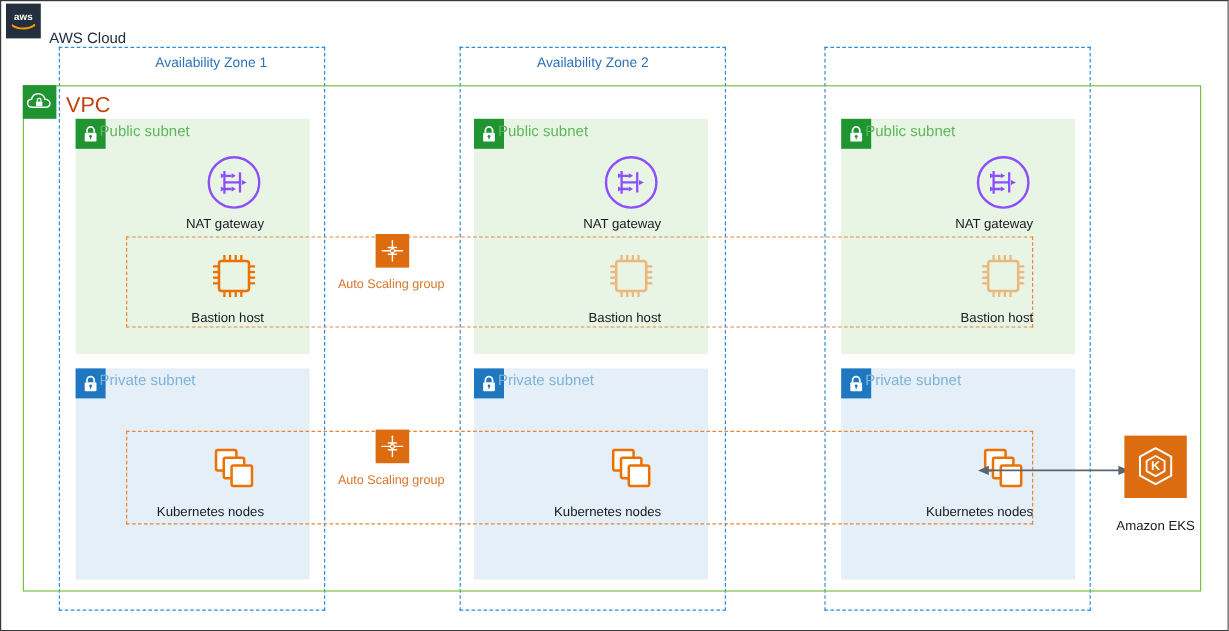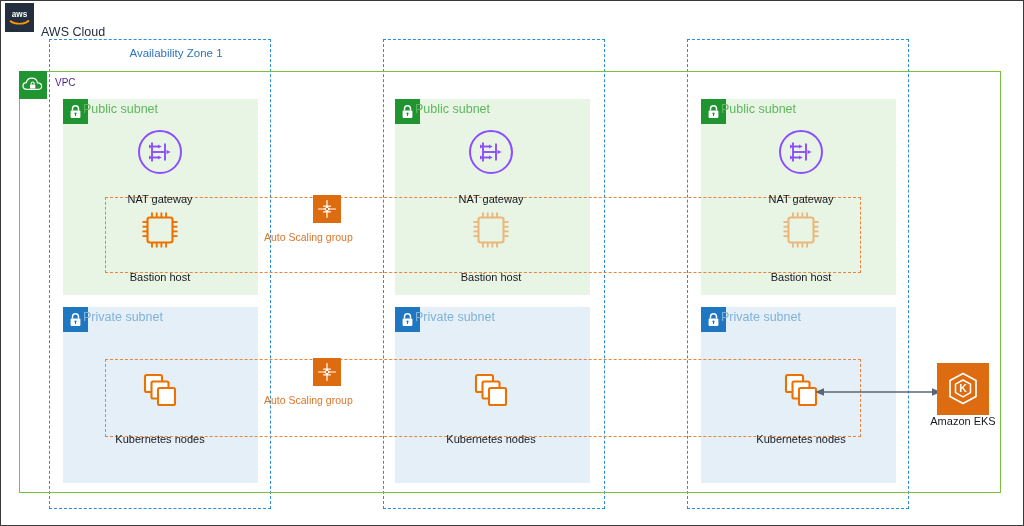--- a/index.html
+++ b/index.html
@@ -44,21 +44,21 @@
     border:1.6px solid #7AC143;
     box-sizing:border-box;
     background:transparent;
   }
   .vpc-badge{
     position:absolute;left:18px;top:70px;width:28px;height:28px;
     background:#1F9431;display:flex;align-items:center;justify-content:center;
   }
   .vpc-label{
     position:absolute;left:54px;top:76px;
-    font-size:10px;color:#4c1d95;white-space:nowrap;
+    font-size:18px;color:#c2410c;white-space:nowrap;
   }
 
   
   .subnet{
     position:absolute;width:195px;box-sizing:border-box;
   }
   .subnet.public{background:#E8F4E4;height:196px;}
   .subnet.private{background:#E4EFF8;height:176px;}
   .subnet-badge{
     position:absolute;left:0;top:0;width:25px;height:25px;
@@ -78,43 +78,43 @@
     border:1.5px dashed #E8853A;
     box-sizing:border-box;
     background:transparent;
   }
   .asg-badge{
     position:absolute;width:28px;height:28px;background:#DD6B10;
     display:flex;align-items:center;justify-content:center;
   }
   .asg-label{
     position:absolute;font-size:10.5px;color:#D9762B;
-    text-align:left;white-space:nowrap;
+    text-align:center;white-space:nowrap;
   }
 
   
   .node{
     position:absolute;display:flex;flex-direction:column;
-    align-items:center;width:120px;gap:12px;
+    align-items:flex-end;width:120px;
   }
   .node .node-icon{display:block;height:50px;}
   .node .node-label{
     margin-top:4px;font-size:11px;color:#16191F;
     white-space:nowrap;text-align:center;
   }
   .node.faded .node-icon{opacity:0.45;}
 
   
   .eks-node{
     position:absolute;display:flex;flex-direction:column;align-items:center;
     width:110px;
   }
   .eks-tile{width:52px;height:52px;background:#DD6B10;
     display:flex;align-items:center;justify-content:center;}
-  .eks-label{margin-top:0;font-size:11px;color:#16191F;white-space:nowrap;}
+  .eks-label{margin-top:18px;font-size:11px;color:#16191F;white-space:nowrap;}
 
   
   .connector{position:absolute;}
 </style>
 </head>
 <body>
 
 <div id="canvas">
 
   <div class="aws-badge">
@@ -123,20 +123,21 @@
       <path d="M2.5 13.2 C7 16.6 16 16.6 20.5 13.0" stroke="#FF9900" stroke-width="1.7" fill="none" stroke-linecap="round"></path>
       <path d="M19.4 12.6 L21.2 12.2 L20.6 14.1 Z" fill="#FF9900"></path>
     </svg>
   </div>
   <div class="aws-cloud-label">AWS Cloud</div>
 
   <div class="az-box" style="left:48px;width:222px;"></div>
   <div class="az-title" style="left:64px;width:222px;">Availability Zone 1</div>
 
   <div class="az-box" style="left:382px;width:222px;"></div>
+  <div class="az-title" style="left:382px;width:222px;">Availability Zone 2</div>
 
   <div class="az-box" style="left:686px;width:222px;"></div>
 
   <div class="vpc-box"></div>
   <div class="vpc-badge">
     <svg width="22" height="18" viewBox="0 0 22 18" aria-hidden="true">
       <path d="M5.2 13.4 C2.6 13.4 1 11.9 1 10.0 C1 8.2 2.4 6.8 4.3 6.7
                C4.8 4.0 7.0 2.1 9.8 2.1 C12.7 2.1 15.0 4.1 15.4 6.8
                C17.8 6.9 19.6 8.4 19.6 10.2 C19.6 12.0 18.0 13.4 15.6 13.4 Z" fill="none" stroke="#ffffff" stroke-width="1.25"></path>
       <rect x="8.0" y="8.6" width="5.3" height="4.0" rx="0.6" fill="#ffffff"></rect>

